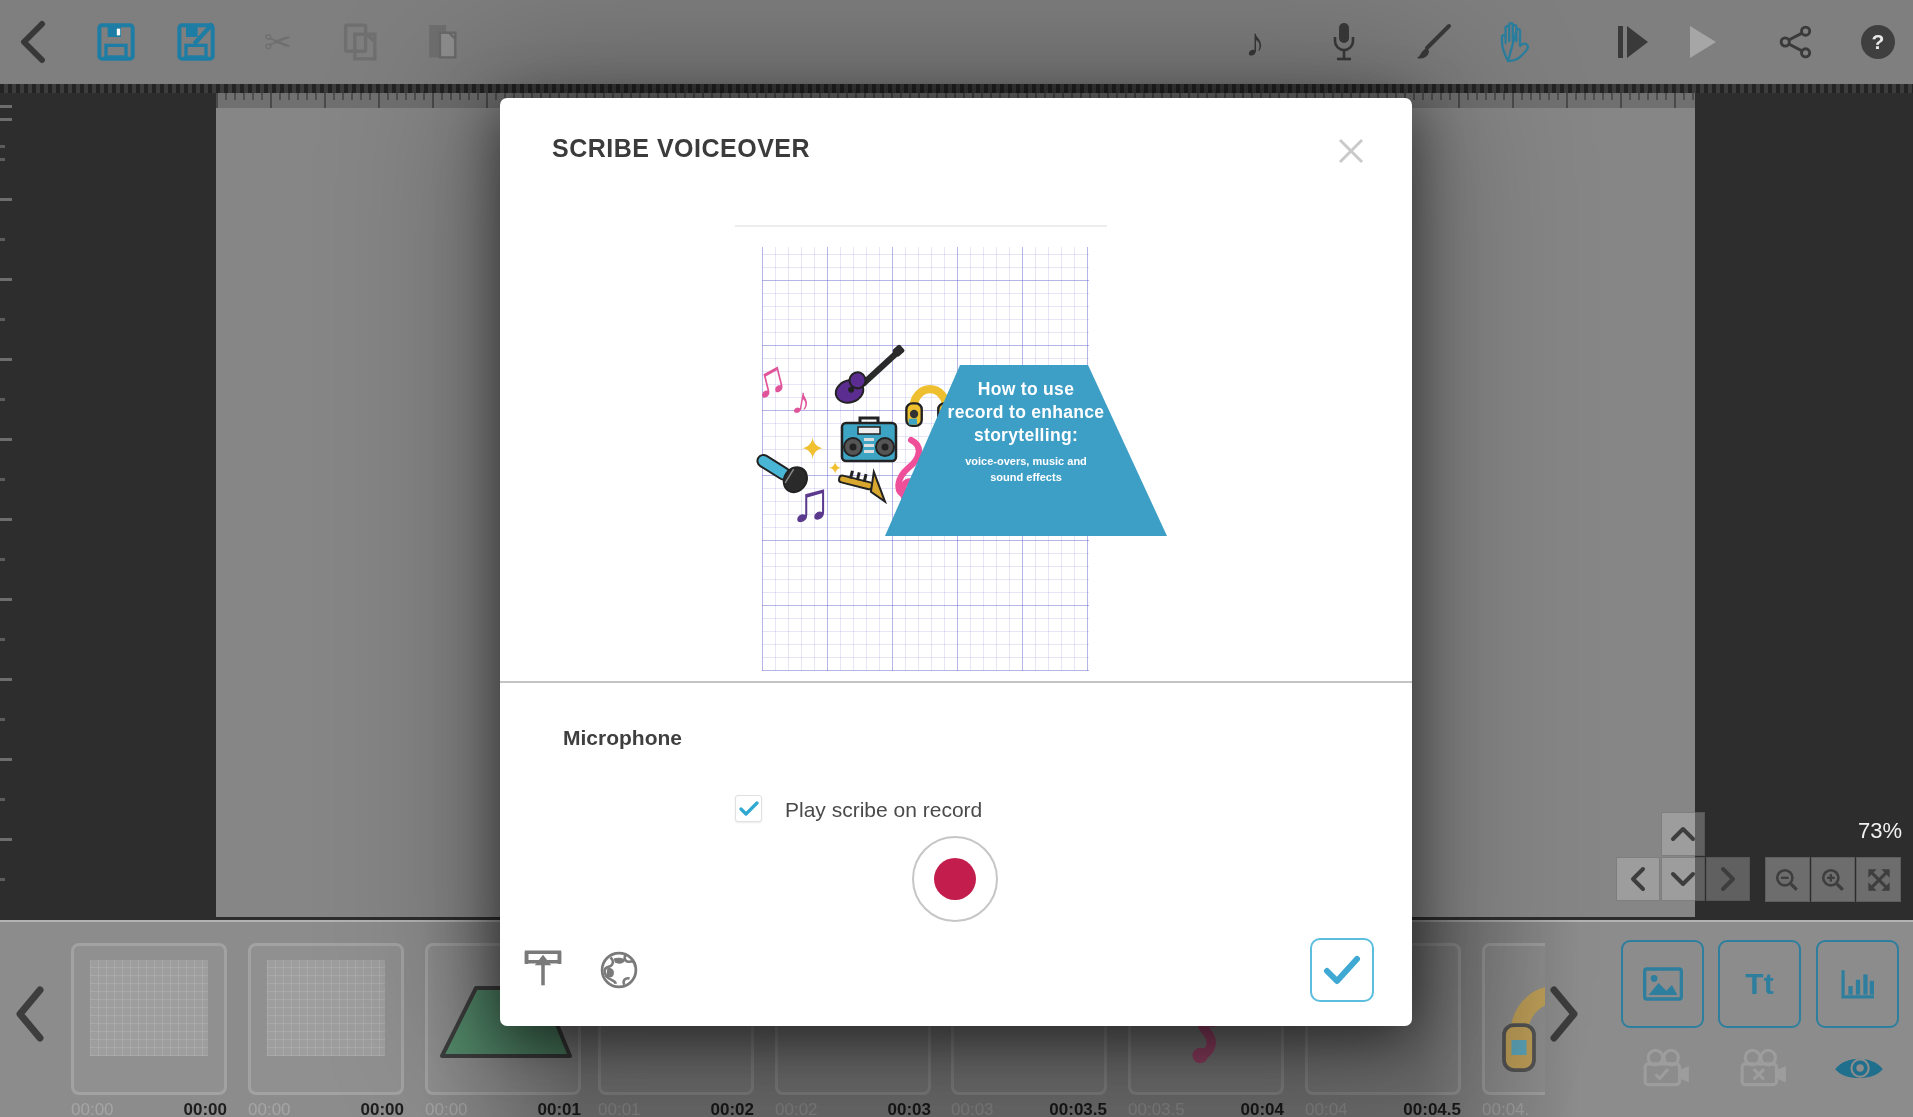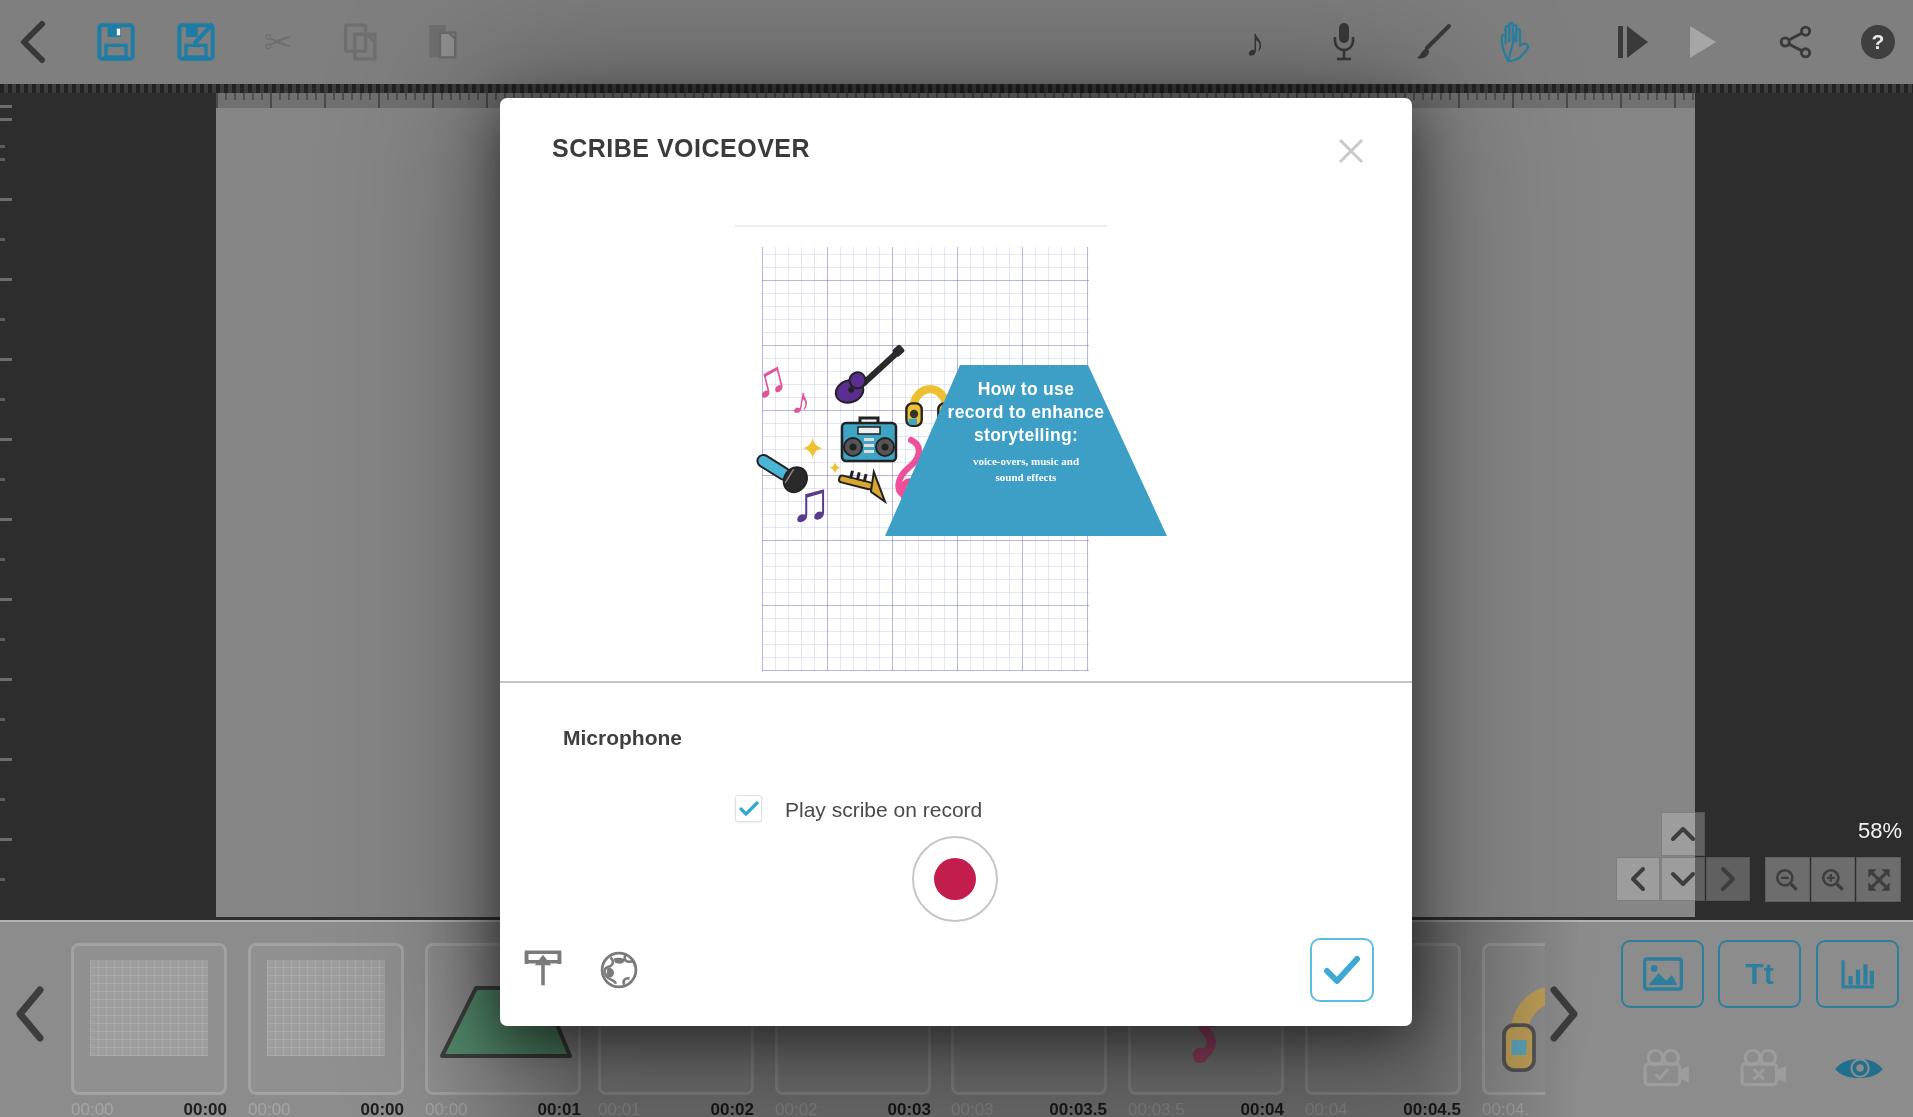--- a/index.html
+++ b/index.html
@@ -60,21 +60,21 @@
   .ts-end { color:#1e1e1e; font-weight:bold; }
   .thumb-text { position:absolute; left:0; right:0; text-align:center; font-weight:bold;
     color:rgba(238,238,245,0.38); font-size:14px; }
   .note-glyph { position:absolute; line-height:1; }
   .tl-chev { position:absolute; z-index:4; cursor:pointer; }
   #modal-shade { left:420px; top:920px; width:1160px; height:197px; z-index:5; pointer-events:none;
     background:linear-gradient(90deg, rgba(0,0,0,0) 0%, rgba(0,0,0,0.26) 14%,
       rgba(0,0,0,0.26) 86%, rgba(0,0,0,0) 100%); }
 
   
-  .libbtn { position:absolute; width:83px; height:68px; border:2px solid #2e7f9e; border-radius:9px;
+  .libbtn { position:absolute; width:83px; height:88px; border:2px solid #2e7f9e; border-radius:9px;
     display:flex; align-items:center; justify-content:center; color:#2e7f9e; cursor:pointer; z-index:4; }
   .libbtn .tt { font-size:30px; font-weight:bold; }
   .smicon { position:absolute; z-index:4; cursor:pointer; }
 
   
   #modal { left:500px; top:98px; width:912px; height:928px; background:#ffffff; border-radius:7px;
     box-shadow:0 12px 55px rgba(0,0,0,0.55), 0 0 150px 30px rgba(0,0,0,0.28); z-index:50; }
   #modal-title { left:52px; top:36px; font-size:25px; font-weight:bold; color:#3b3b3b;
     letter-spacing:0.5px; }
   #modal-close { left:832px; top:34px; width:38px; height:38px; display:flex; align-items:center;
@@ -84,21 +84,21 @@
     background-image:
       repeating-linear-gradient(90deg,rgba(110,110,205,0.40) 0 1px,transparent 1px 65px),
       repeating-linear-gradient(0deg,rgba(110,110,205,0.40) 0 1px,transparent 1px 65px),
       repeating-linear-gradient(90deg,rgba(130,130,215,0.20) 0 1px,transparent 1px 13px),
       repeating-linear-gradient(0deg,rgba(130,130,215,0.20) 0 1px,transparent 1px 13px); }
   #trapezoid { left:385px; top:267px; width:282px; height:171px; background:#3d9ec6;
     clip-path:polygon(26.6% 0, 72% 0, 100% 100%, 0% 100%); color:#ffffff; text-align:center;
     padding-top:13px; }
   #trapezoid .h-line { font-size:17.5px; font-weight:bold; line-height:1.32;
     letter-spacing:0.3px; }
-  #trapezoid .s-line { font-size:11px; font-weight:bold; line-height:1.45;font-family:Liberation Serif, serif; }
+  #trapezoid .s-line { font-size:11px; font-weight:bold; line-height:1.45; }
   #trapezoid .sub-wrap { margin-top:7px; }
   .clip { position:absolute; line-height:1; }
   #divider2 { left:0; top:583px; width:912px; height:2px; background:#c4c4c4; }
   #mic-label { left:63px; top:628px; font-size:21px; font-weight:bold; color:#3f3f3f; }
   #mic-select { left:230px; top:614px; width:533px; height:57px; border:2px solid #d8d8d8;
     border-radius:10px; display:flex; align-items:center; padding:0 28px; cursor:pointer;
     justify-content:space-between; }
   #mic-select .val { font-size:20px; color:#4a4a4a; }
   #mic-select .arrow { font-size:14px; color:#3c3c3c; }
   #play-checkbox { left:235px; top:697px; width:27px; height:27px; border:1px solid #e0e0e0;
@@ -226,21 +226,21 @@
     <svg width="26" height="16" viewBox="0 0 26 16">
         <polyline points="3,3 13,13 23,3" fill="none" stroke="#3d3d3d" stroke-width="4" stroke-linecap="round" stroke-linejoin="round"></polyline>
       </svg>
   </div>
   <div class="navbtn" style="left:1706px; top:857px;">
     <svg width="16" height="26" viewBox="0 0 16 26">
         <polyline points="3,3 13,13 3,23" fill="none" stroke="#3d3d3d" stroke-width="4" stroke-linecap="round" stroke-linejoin="round"></polyline>
       </svg>
   </div>
 
-  <div id="zoom-label" class="abs">58%</div>
+  <div id="zoom-label" class="abs">73%</div>
   <div id="zoom-group" class="abs">
     <div class="zoombtn">
       <svg width="26" height="26" viewBox="0 0 24 24">
           <circle cx="10" cy="10" r="7" fill="none" stroke="#3e3e3e" stroke-width="2.4"></circle>
           <line x1="15.5" y1="15.5" x2="21" y2="21" stroke="#3e3e3e" stroke-width="3"></line>
           <line x1="6.5" y1="10" x2="13.5" y2="10" stroke="#3e3e3e" stroke-width="2.2"></line>
         </svg>
     </div>
     <div class="zoombtn">
       <svg width="26" height="26" viewBox="0 0 24 24">

